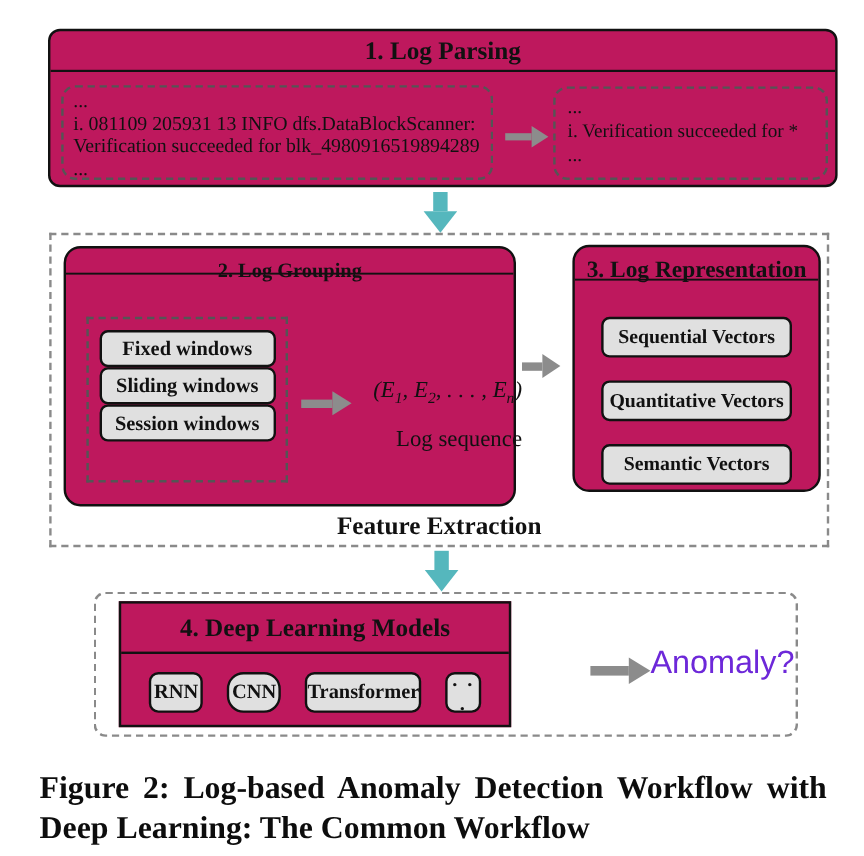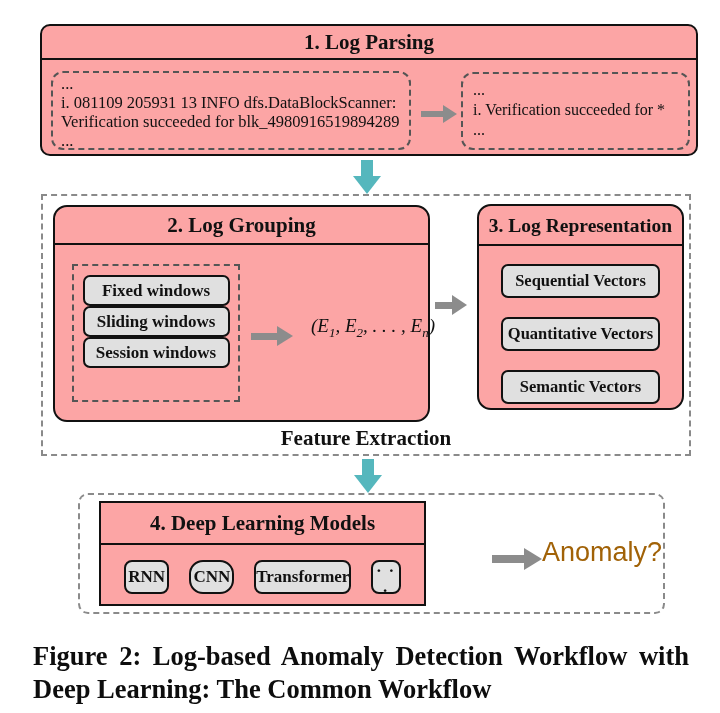--- a/index.html
+++ b/index.html
@@ -11,21 +11,21 @@
     width: 720px;
     height: 713px;
     background: #fff;
     overflow: hidden;
   }
   .abs { position: absolute; }
 
   
   .titled-box {
     position: absolute;
-    background: #fca5a5;
+    background: #be185d;
     border: 2.5px solid #111;
   }
   .box-title {
     display: block;
     width: 100%;
     text-align: center;
     font-weight: bold;
     border-bottom: 2.5px solid #111;
   }
 
@@ -53,21 +53,21 @@
   
   .teal-arrow { display: flex; flex-direction: column; align-items: center; }
   .teal-arrow .shaft { width: 12px; height: 16px; background: var(--teal, #55b7bd); }
   .teal-arrow .head  { width: 0; height: 0; border-left: 14px solid transparent; border-right: 14px solid transparent; border-top: 18px solid var(--teal, #55b7bd); }
 
   
   #feature-region { left: 41px; top: 194px; width: 650px; height: 262px; }
   #feature-label { position: absolute; bottom: 3px; left: 0; width: 100%; text-align: center; font-size: 21px; font-weight: bold; }
 
   #box-grouping { left: 10px; top: 9px; width: 377px; height: 217px; border-radius: 14px; }
-  #box-grouping .box-title { height: 38px; line-height: 37px; font-size: 21px; border-radius: 11px 11px 0 0; }
+  #box-grouping .box-title { height: 22px; line-height: 37px; font-size: 17px; border-radius: 11px 11px 0 0; }
   #windows-box { left: 17px; top: 57px; width: 168px; height: 138px; display: flex; flex-direction: column; align-items: center; padding-top: 9px; }
 
   .pill-btn {
     background: var(--button-bg, #e0e0e0);
     border: 2px solid #111;
     border-radius: 7px;
     font-weight: bold;
     text-align: center;
     display: flex; align-items: center; justify-content: center;
   }
@@ -75,37 +75,37 @@
 
   #grouping-arrow { left: 196px; top: 119px; }
   #sequence-block { left: 230px; top: 108px; width: 150px; text-align: right; }
   #sequence-formula { font-style: italic; font-size: 19px; white-space: nowrap; }
   #sequence-formula sub { font-size: 13px; }
   #sequence-label { margin-top: 16px; font-size: 19px; font-style: normal; }
 
   #rep-arrow { left: 392px; top: 99px; }
 
   #box-representation { left: 434px; top: 8px; width: 207px; height: 206px; border-radius: 14px; }
-  #box-representation .box-title { height: 40px; line-height: 39px; font-size: 19.5px; border-radius: 11px 11px 0 0; }
+  #box-representation .box-title { height: 28px; line-height: 39px; font-size: 19.5px; border-radius: 11px 11px 0 0; }
   #vectors-col { position: absolute; left: 0; top: 42.5px; width: 100%; display: flex; flex-direction: column; align-items: center; gap: 19px; padding-top: 15px; }
   .vector-btn { width: 159px; height: 34px; font-size: 16.5px; }
 
   
   #models-region { left: 78px; top: 493px; width: 587px; height: 121px; border-radius: 10px; }
   #box-models { left: 19px; top: 6px; width: 327px; height: 105px; }
   #box-models .box-title { height: 42px; line-height: 41px; font-size: 21px; }
   #models-row { position: absolute; left: 0; top: 44.5px; width: 100%; height: 58px; display: flex; align-items: center; justify-content: space-between; padding: 0 23px; gap: 20px; }
   .model-btn { height: 34px; font-size: 17px; border-radius: 8px; }
   #model-rnn { width: 80px; }
   #model-cnn { width: 79px; border-radius: 14px; }
   #model-transformer { width: 106px; }
   #model-dots { width: 51px; letter-spacing: 2px; }
 
   #anomaly-arrow { left: 412px; top: 53px; }
-  #anomaly-label { position: absolute; left: 462px; top: 42px; font-family: "Liberation Sans", sans-serif; font-size: 27px; color: #a16207; white-space: nowrap; }
+  #anomaly-label { position: absolute; left: 462px; top: 42px; font-family: "Liberation Sans", sans-serif; font-size: 27px; color: #6d28d9; white-space: nowrap; }
 
   
   #caption { position: absolute; left: 33px; top: 640px; width: 656px; font-weight: bold; font-size: 26.5px; line-height: 33px; color: #0d0d0d; }
   #caption-line1 { text-align: justify; text-align-last: justify; }
   #caption-line2 { text-align: left; }
 </style>
 </head>
 <body>
 
 <div id="figure">
@@ -148,20 +148,21 @@
         <div class="pill-btn window-btn">Session windows</div>
       </div>
 
       <div id="grouping-arrow" class="gray-arrow abs">
         <span class="shaft" style="width:26px; height:7px;"></span>
         <span class="head" style="border-width:10px 0 10px 16px;"></span>
       </div>
 
       <div id="sequence-block" class="abs">
         <div id="sequence-formula"><span>(E</span><sub>1</sub><span>, E</span><sub>2</sub><span>, . . . , E</span><sub>n</sub><span>)</span></div>
+        <div id="sequence-label">Log sequence</div>
       </div>
     </div>
 
     <div id="rep-arrow" class="gray-arrow abs">
       <span class="shaft" style="width:17px; height:7px;"></span>
       <span class="head" style="border-width:10px 0 10px 15px;"></span>
     </div>
 
     <div id="box-representation" class="titled-box">
       <span class="box-title">3. Log Representation</span>

